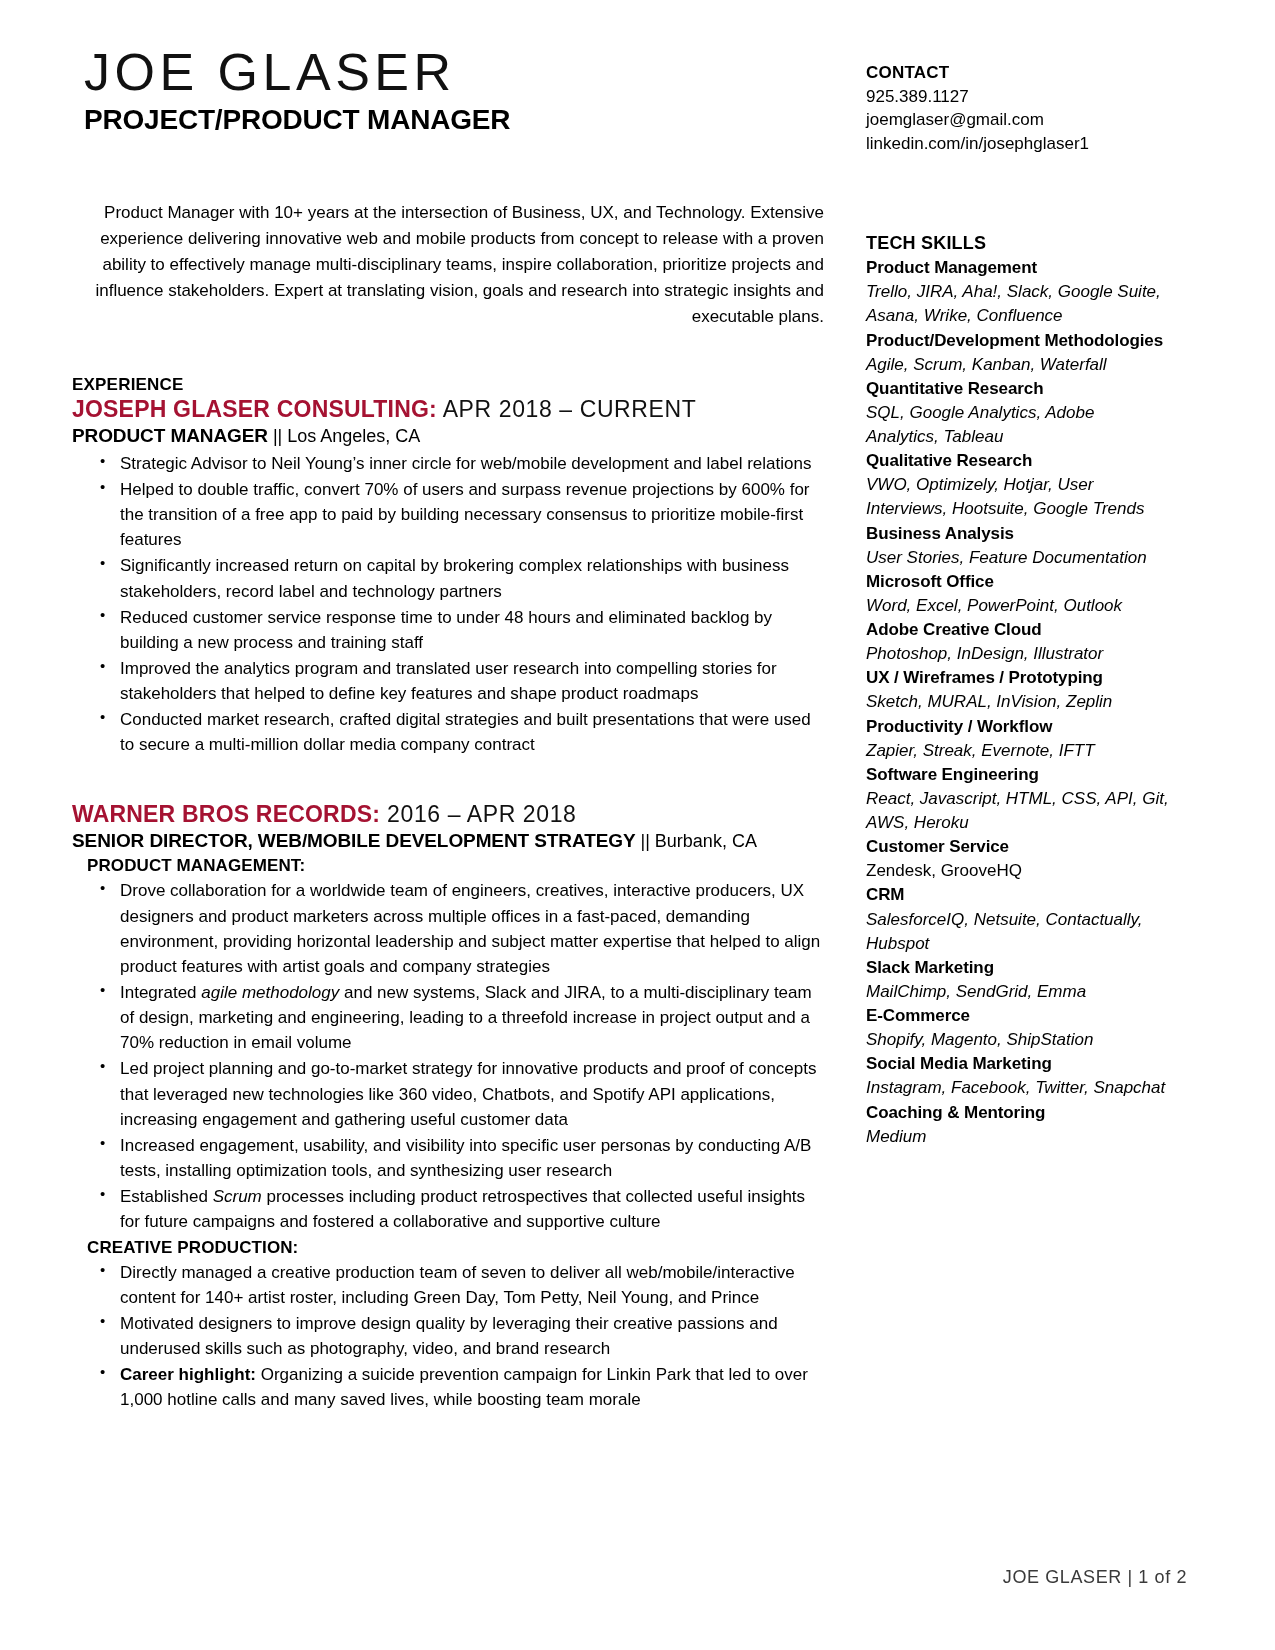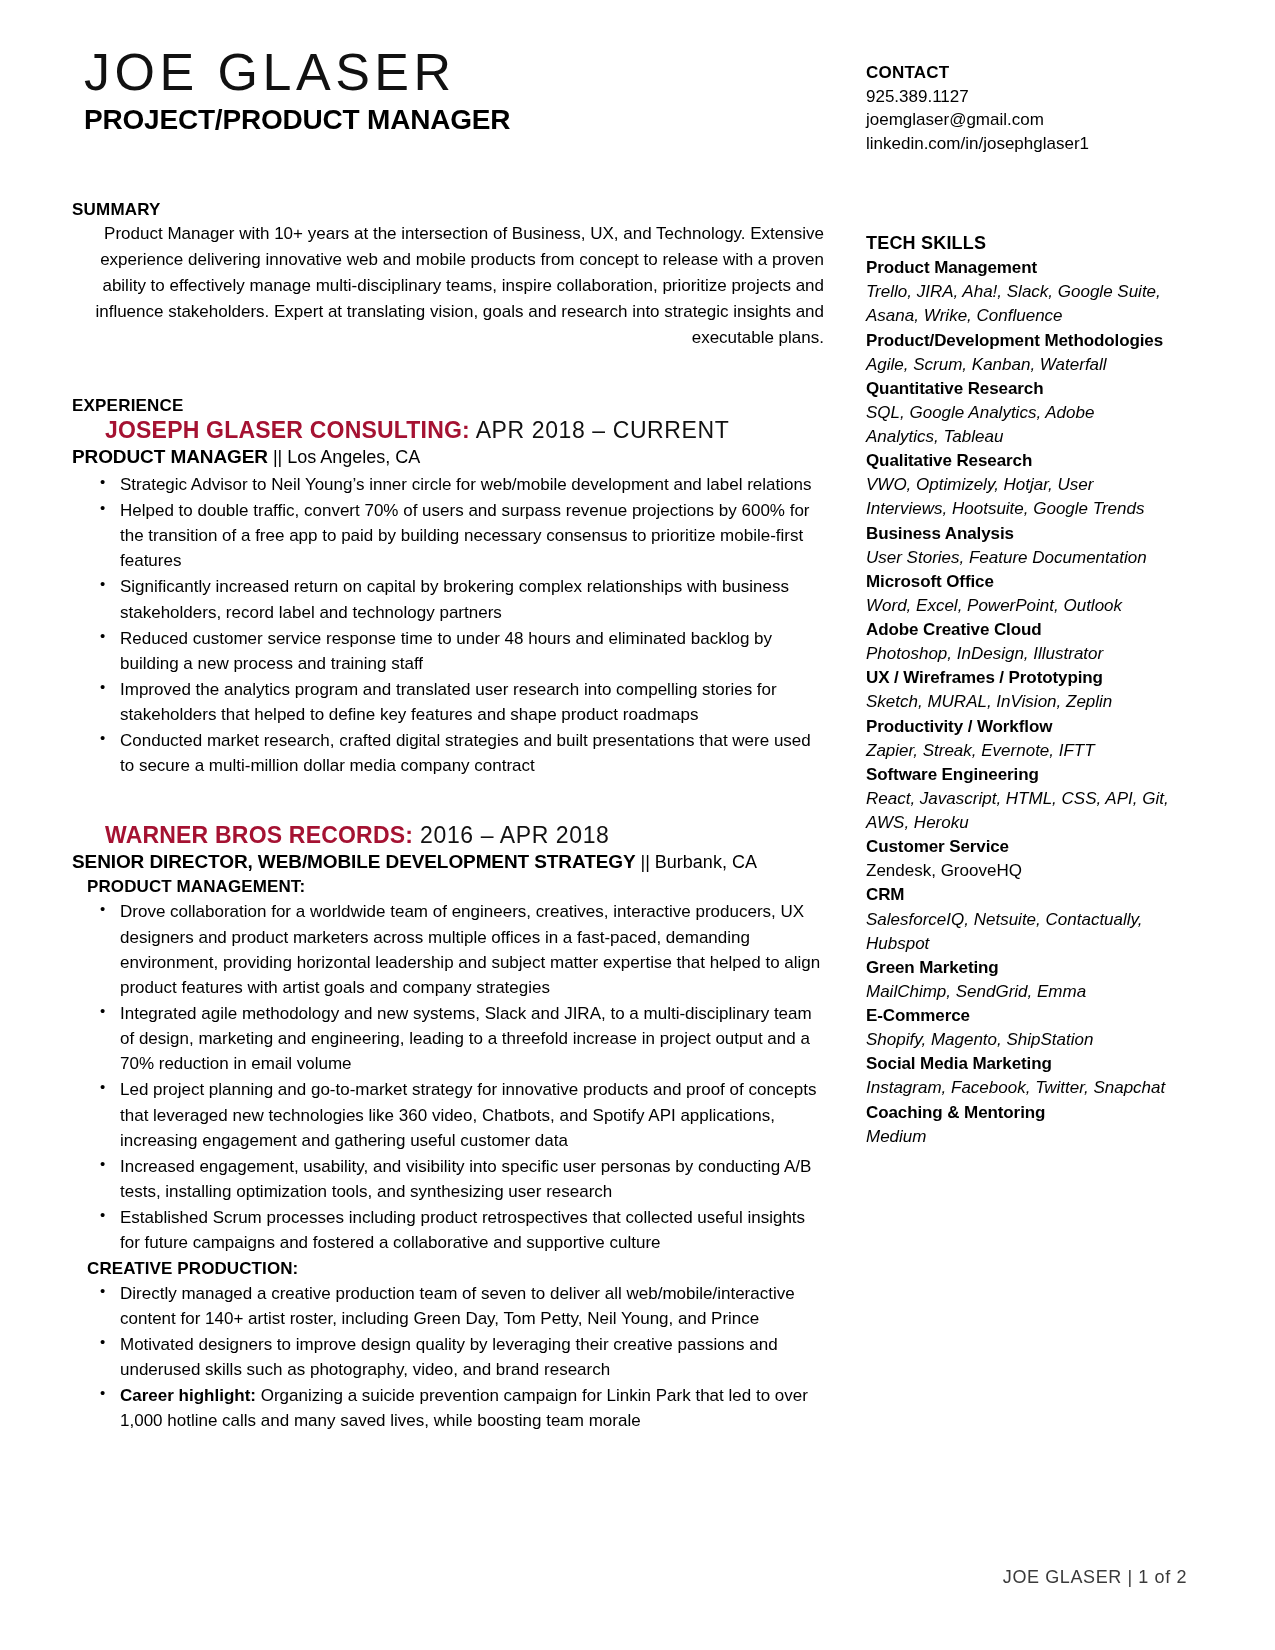--- a/index.html
+++ b/index.html
@@ -92,21 +92,20 @@
   }
   .job {
     margin-top: 0px;
   }
   .job + .job {
     margin-top: 42px;
   }
   .job-head {
     line-height: 1.22;
     white-space: nowrap;
-    margin-left: 33px;
   }
   .company {
     font-size: 23px;
     font-weight: bold;
     color: #a51232;
     letter-spacing: 0.2px;
   }
   .job-dates {
     font-size: 23px;
     font-weight: 300;
@@ -146,21 +145,21 @@
     padding-left: 48px;
     margin-bottom: 1px;
   }
   ul.bullets li::before {
     content: "\2022";
     position: absolute;
     left: 28px;
     top: -1px;
     font-size: 15px;
   }
-  .it { }
+  .it { font-style: italic; }
   .bd { font-weight: bold; }
 
   
   .skills {
     position: absolute;
     left: 866px;
     top: 215px;
     width: 305px;
     margin-top: 16px;
   }
@@ -207,21 +206,20 @@
 
   <div class="contact">
     <div class="contact-title">CONTACT</div>
     <div class="contact-line">925.389.1127</div>
     <div class="contact-line">joemglaser@gmail.com</div>
     <div class="contact-line">linkedin.com/in/josephglaser1</div>
   </div>
 
   <div class="left-col">
 
-    <div class="section-label">SUMMARY</div>
     <div class="summary-body">Product Manager with 10+ years at the intersection of Business, UX, and Technology. Extensive experience delivering innovative web and mobile products from concept to release with a proven ability to effectively manage multi-disciplinary teams, inspire collaboration, prioritize projects and influence stakeholders. Expert at translating vision, goals and research into strategic insights and executable plans.</div>
 
     <div class="experience-label">EXPERIENCE</div>
 
     <div id="jobs-container">
         <div class="job">
           <div class="job-head"><span class="company">JOSEPH GLASER CONSULTING:</span><span class="job-dates"> APR 2018 – CURRENT</span></div>
           <div class="job-title-line"><span class="job-title">PRODUCT MANAGER</span><span class="job-loc"> || Los Angeles, CA</span></div>
           <ul class="bullets">
             <li>Strategic Advisor to Neil Young’s inner circle for web/mobile development and label relations</li>
@@ -273,21 +271,21 @@
         <div class="skill-cat">UX / Wireframes / Prototyping</div>
         <div class="skill-items">Sketch, MURAL, InVision, Zeplin</div>
         <div class="skill-cat">Productivity / Workflow</div>
         <div class="skill-items">Zapier, Streak, Evernote, IFTT</div>
         <div class="skill-cat">Software Engineering</div>
         <div class="skill-items">React, Javascript, HTML, CSS, API, Git, AWS, Heroku</div>
         <div class="skill-cat">Customer Service</div>
         <div class="skill-items plain">Zendesk, GrooveHQ</div>
         <div class="skill-cat">CRM</div>
         <div class="skill-items">SalesforceIQ, Netsuite, Contactually, Hubspot</div>
-        <div class="skill-cat">Green Marketing</div>
+        <div class="skill-cat">Slack Marketing</div>
         <div class="skill-items">MailChimp, SendGrid, Emma</div>
         <div class="skill-cat">E-Commerce</div>
         <div class="skill-items">Shopify, Magento, ShipStation</div>
         <div class="skill-cat">Social Media Marketing</div>
         <div class="skill-items">Instagram, Facebook, Twitter, Snapchat</div>
         <div class="skill-cat">Coaching &amp; Mentoring</div>
         <div class="skill-items">Medium</div>
       </div>
   </div>
 

